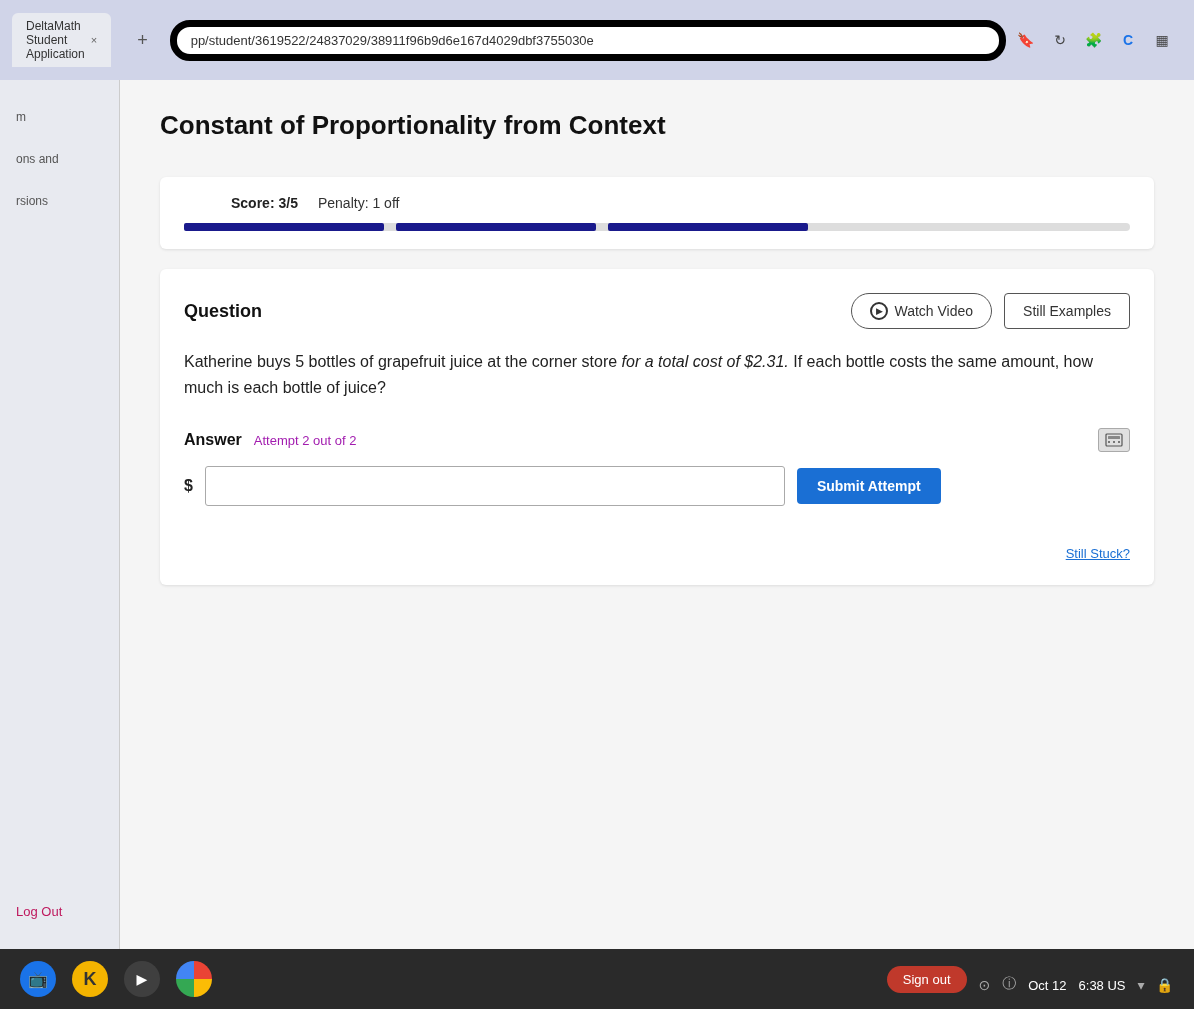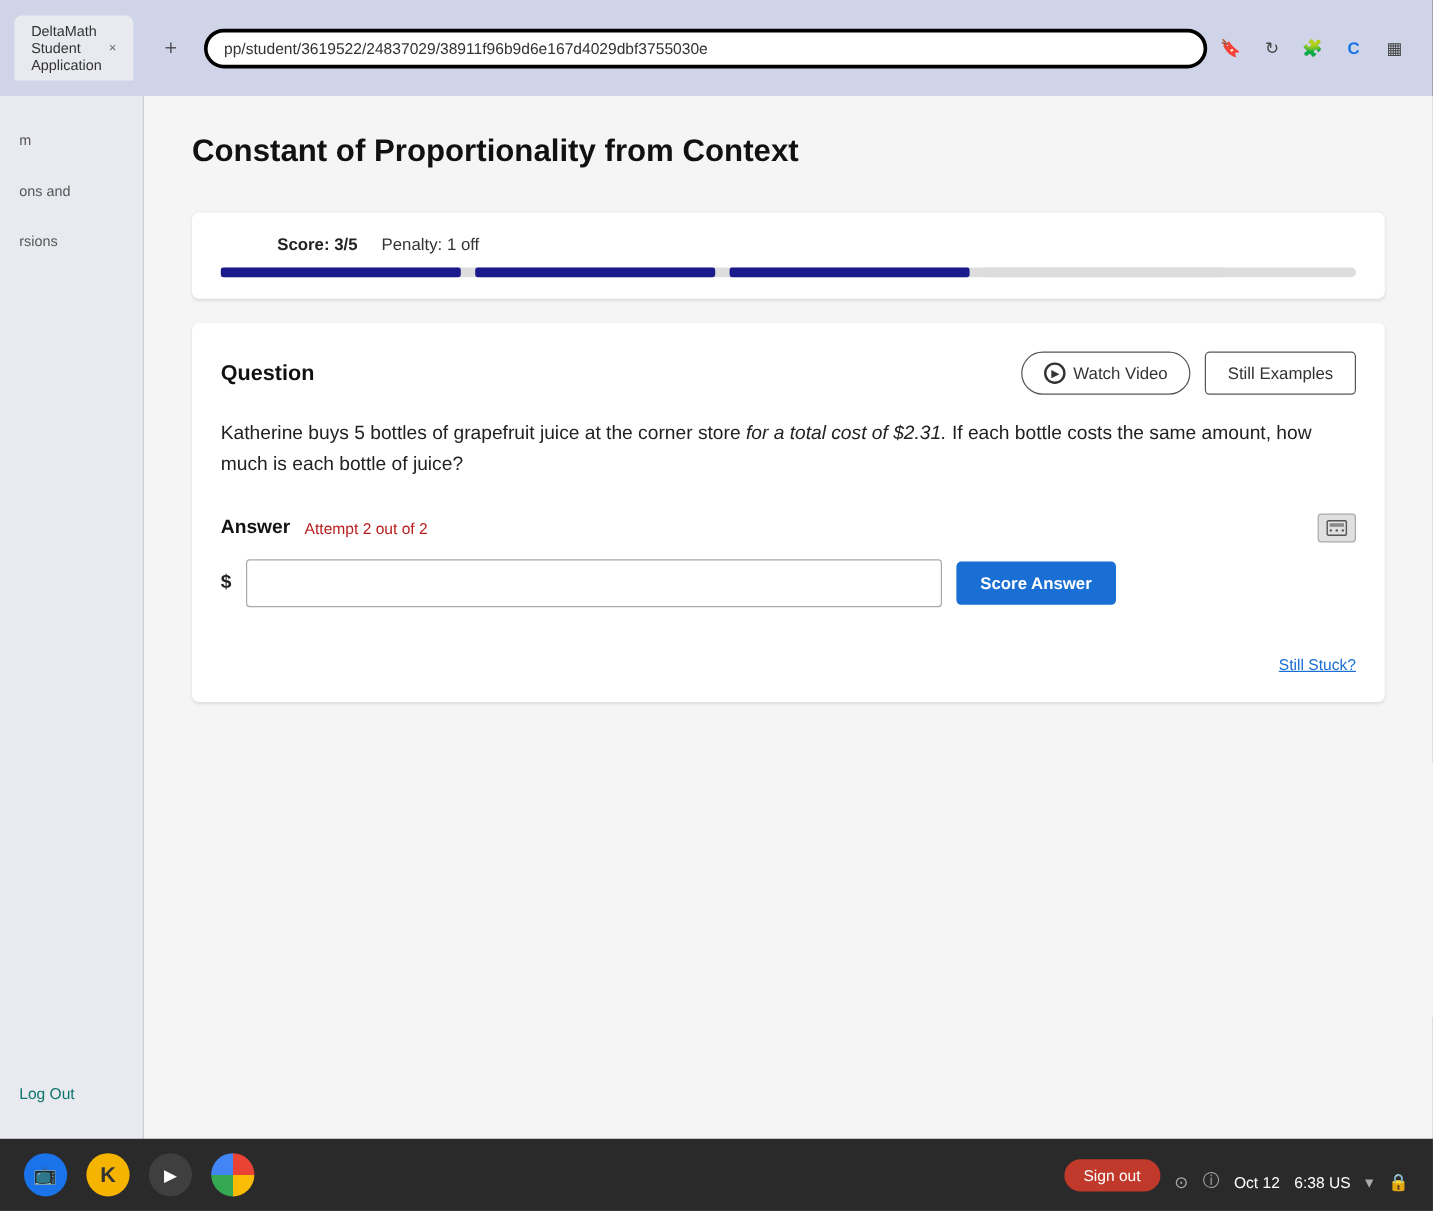--- a/index.html
+++ b/index.html
@@ -57,21 +57,21 @@
       width: 100%;
       padding: 0 8px;
     }
     .address-bar {
       flex: 1;
       background: white;
       border-radius: 20px;
       padding: 6px 14px;
       font-size: 13px;
       color: #333;
-      border: 3px solid #000000;
+      border: 7px solid #000000;
     }
     .browser-icons {
       display: flex;
       align-items: center;
       gap: 10px;
     }
     .browser-icon {
       width: 24px;
       height: 24px;
       display: flex;
@@ -227,21 +227,21 @@
       gap: 12px;
       margin-bottom: 14px;
     }
     .answer-label {
       font-size: 16px;
       font-weight: bold;
       color: #111;
     }
     .attempt-text {
       font-size: 13px;
-      color: #b91c1c;
+      color: #a21caf;
     }
     .calculator-icon {
       margin-left: auto;
       width: 32px;
       height: 24px;
       background: #e0e0e0;
       border: 1px solid #aaa;
       border-radius: 3px;
       display: flex;
       align-items: center;
@@ -288,21 +288,21 @@
       font-size: 13px;
       color: #1a6fd4;
       cursor: pointer;
       text-decoration: underline;
     }
 
     
     .log-out-area {
       padding: 10px 16px;
       font-size: 13px;
-      color: #0f766e;
+      color: #be185d;
       cursor: pointer;
     }
 
     
     .taskbar {
       position: absolute;
       bottom: 0;
       left: 0;
       right: 0;
       height: 60px;
@@ -434,21 +434,21 @@
               <rect x="3" y="3" width="12" height="3" rx="0.5" fill="#888"></rect>
               <circle cx="4" cy="9" r="1" fill="#555"></circle>
               <circle cx="9" cy="9" r="1" fill="#555"></circle>
               <circle cx="14" cy="9" r="1" fill="#555"></circle>
             </svg>
           </div>
         </div>
         <div class="answer-input-row">
           <span class="dollar-sign">$</span>
           <input class="answer-input" type="text" placeholder="" style="">
-          <button class="btn-submit">Score Answer</button>
+          <button class="btn-submit">Submit Attempt</button>
         </div>
       </div>
 
       <div class="still-stuck">Still Stuck?</div>
     </div>
   </div>
 </div>
 
 <div class="taskbar">
   <div class="taskbar-left">

